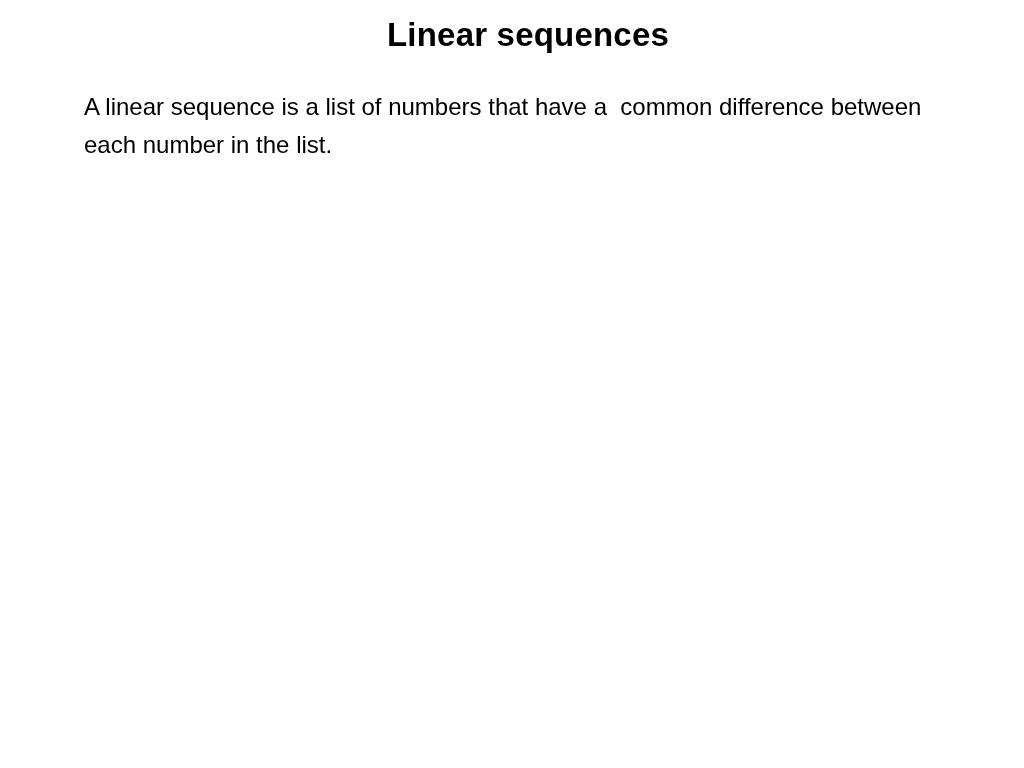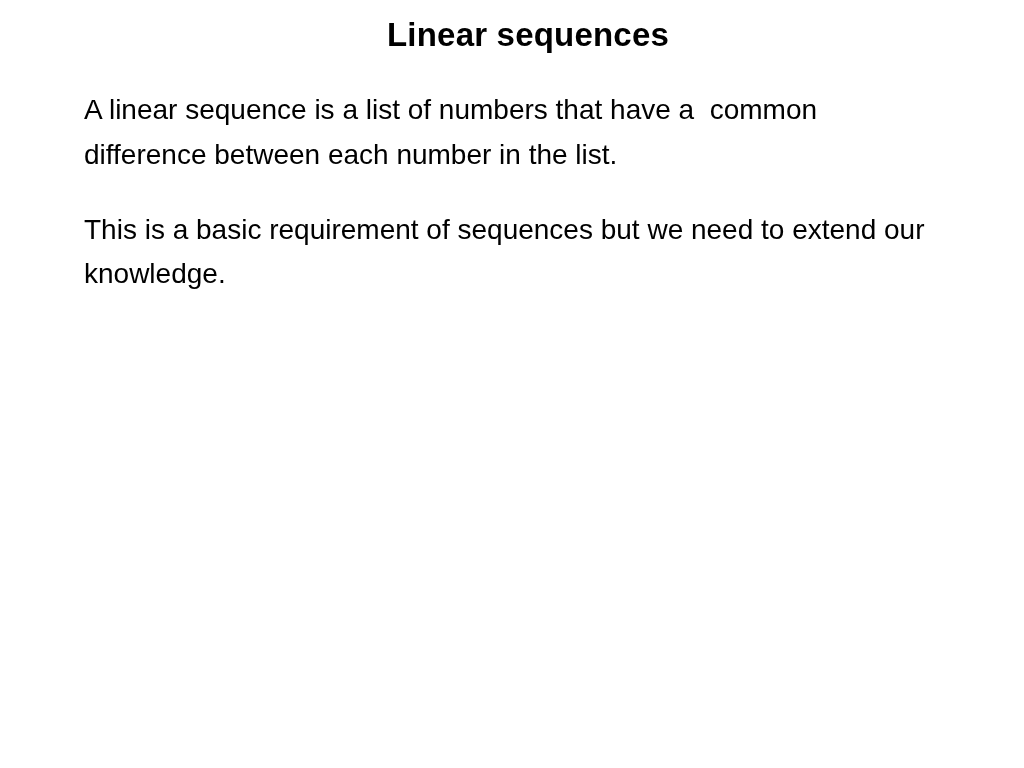--- a/index.html
+++ b/index.html
@@ -33,35 +33,34 @@
     letter-spacing: 0.2px;
     margin-left: 16px;
   }
   .body-block {
     position: absolute;
     top: 88px;
     left: 84px;
     width: 880px;
   }
   .para {
-    font-size: 28px;
+    font-size: 24px;
     line-height: 1.6;
     margin: 0 0 30px 0;
     max-width: 860px;
     white-space: pre-wrap;
   }
   .para:last-child {
     margin-bottom: 0;
   }
 </style>
 </head>
 <body>
 
 <div class="slide">
 
   <div class="slide-title">Linear sequences</div>
 
   <div class="body-block">
     <p class="para">A linear sequence is a list of numbers that have a  common difference between each number in the list.</p>
-    <p class="para">This is a basic requirement of sequences but we need to extend our knowledge.</p>
   </div>
 
 </div>
 
 </body></html>

